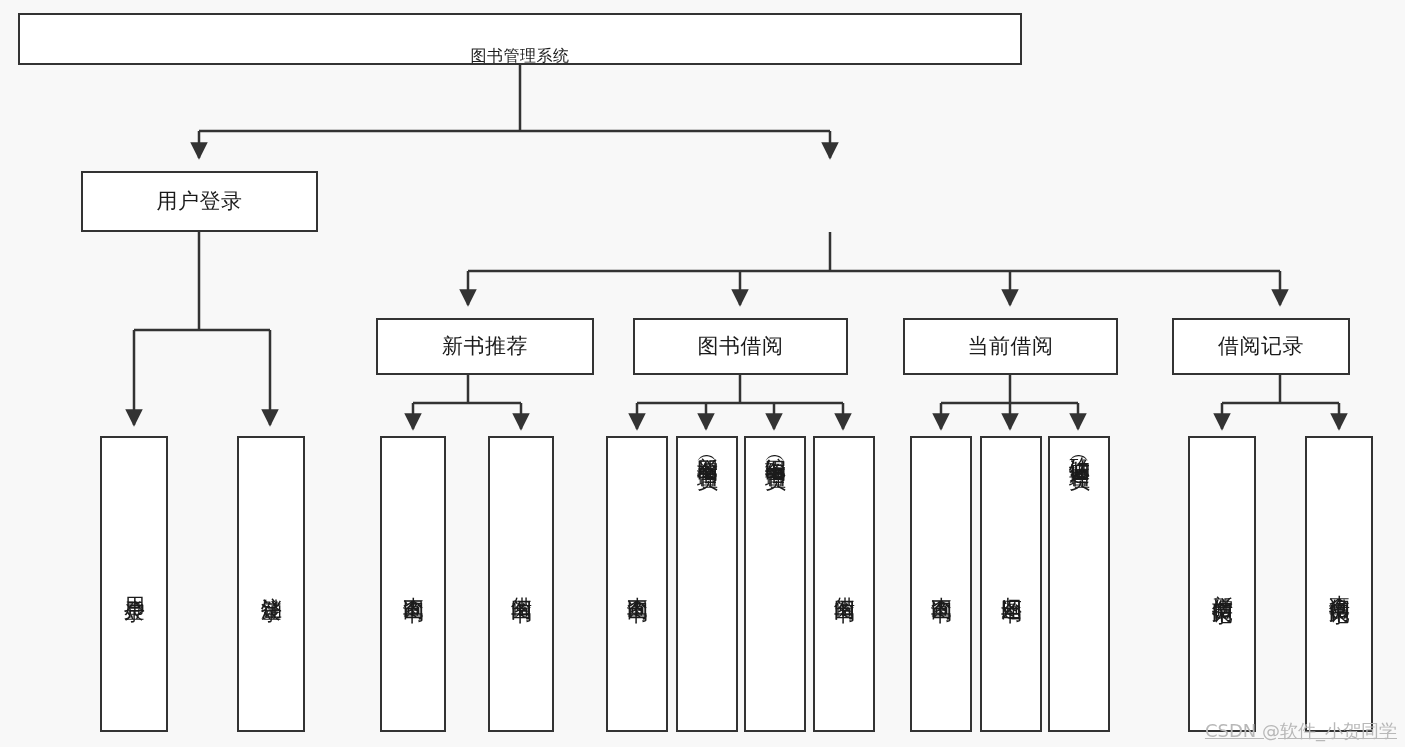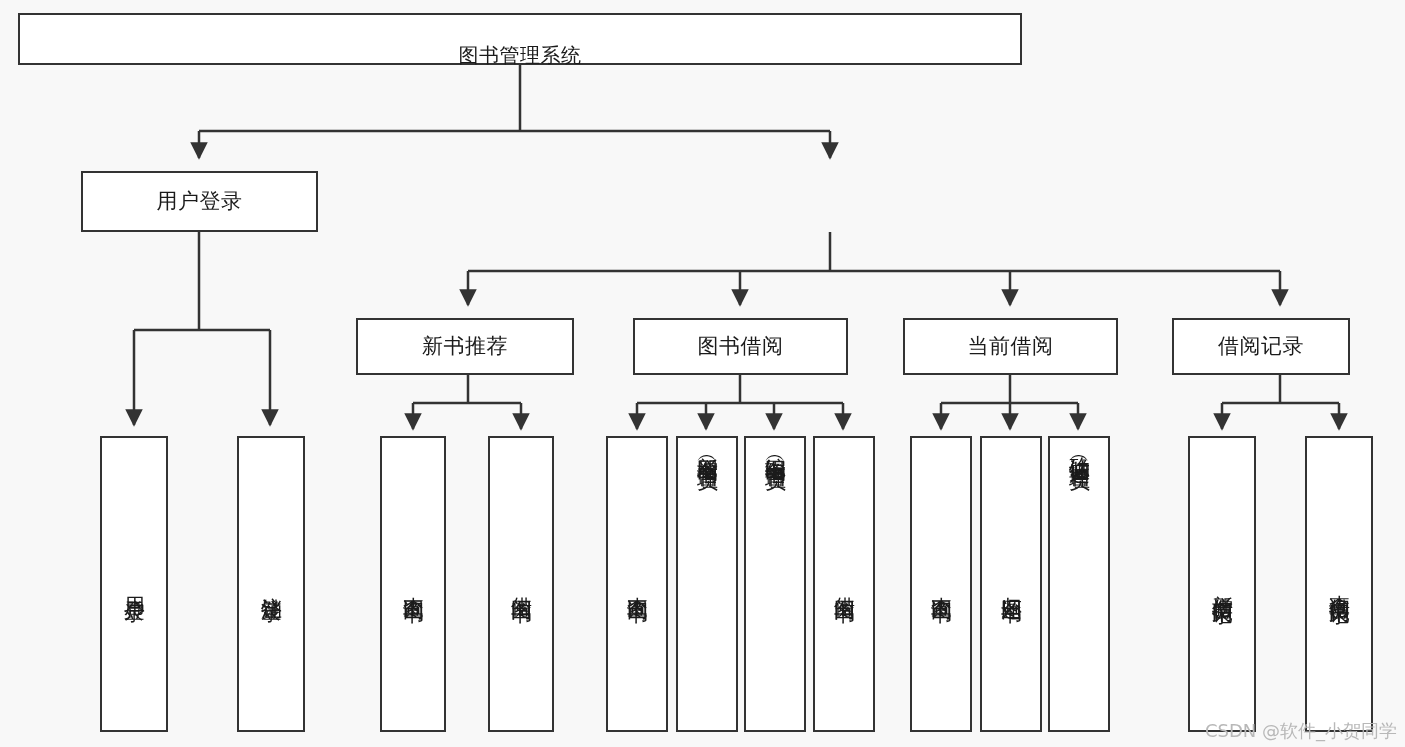--- a/index.html
+++ b/index.html
@@ -41,21 +41,21 @@
     display: block;
     text-align: center;
     line-height: 1.18;
     letter-spacing: 0.5px;
   }
   
   .node.horiz .lbl {
     font-size: 21px;
     white-space: nowrap;
   }
-  .node.root .lbl { font-size: 20px; margin-top: 34px; }
+  .node.root .lbl { font-size: 16px; margin-top: 34px; }
   
   .node.vert {
     align-items: flex-start;
     justify-content: center;
     padding-top: 2px;
   }
   .node.vert .lbl {
     writing-mode: vertical-rl;
     text-orientation: upright;
     font-size: 21px;
@@ -69,20 +69,21 @@
   }
   .watermark {
     position: absolute;
     right: 8px;
     bottom: 4px;
     font-size: 18px;
     color: #b8b8b8;
     white-space: nowrap;
     z-index: 5;
     font-family: "DejaVu Sans", "Liberation Sans", sans-serif;
+    text-decoration: underline;
   }
 </style>
 </head>
 <body>
 
 <div id="canvas">
 
   <svg id="wires" viewBox="0 0 1405 747">
     <defs>
       <marker id="arrow" viewBox="0 0 10 10" refX="9" refY="5" markerWidth="7" markerHeight="7" orient="auto-start-reverse">
@@ -134,21 +135,21 @@
   </svg>
 
   <div class="node horiz root" style="left:18px; top:13px; width:1004px; height:52px;">
     <span class="lbl">图书管理系统</span>
   </div>
 
   <div class="node horiz" style="left:81px; top:171px; width:237px; height:61px;">
     <span class="lbl">用户登录</span>
   </div>
 
-  <div class="node horiz" style="left:356px; top:318px; width:218px; height:57px;">
+  <div class="node horiz" style="left:376px; top:318px; width:218px; height:57px;">
     <span class="lbl">新书推荐</span>
   </div>
   <div class="node horiz" style="left:633px; top:318px; width:215px; height:57px;align-items:center;">
     <span class="lbl">图书借阅</span>
   </div>
   <div class="node horiz" style="left:903px; top:318px; width:215px; height:57px;">
     <span class="lbl">当前借阅</span>
   </div>
   <div class="node horiz" style="left:1172px; top:318px; width:178px; height:57px;">
     <span class="lbl">借阅记录</span>

